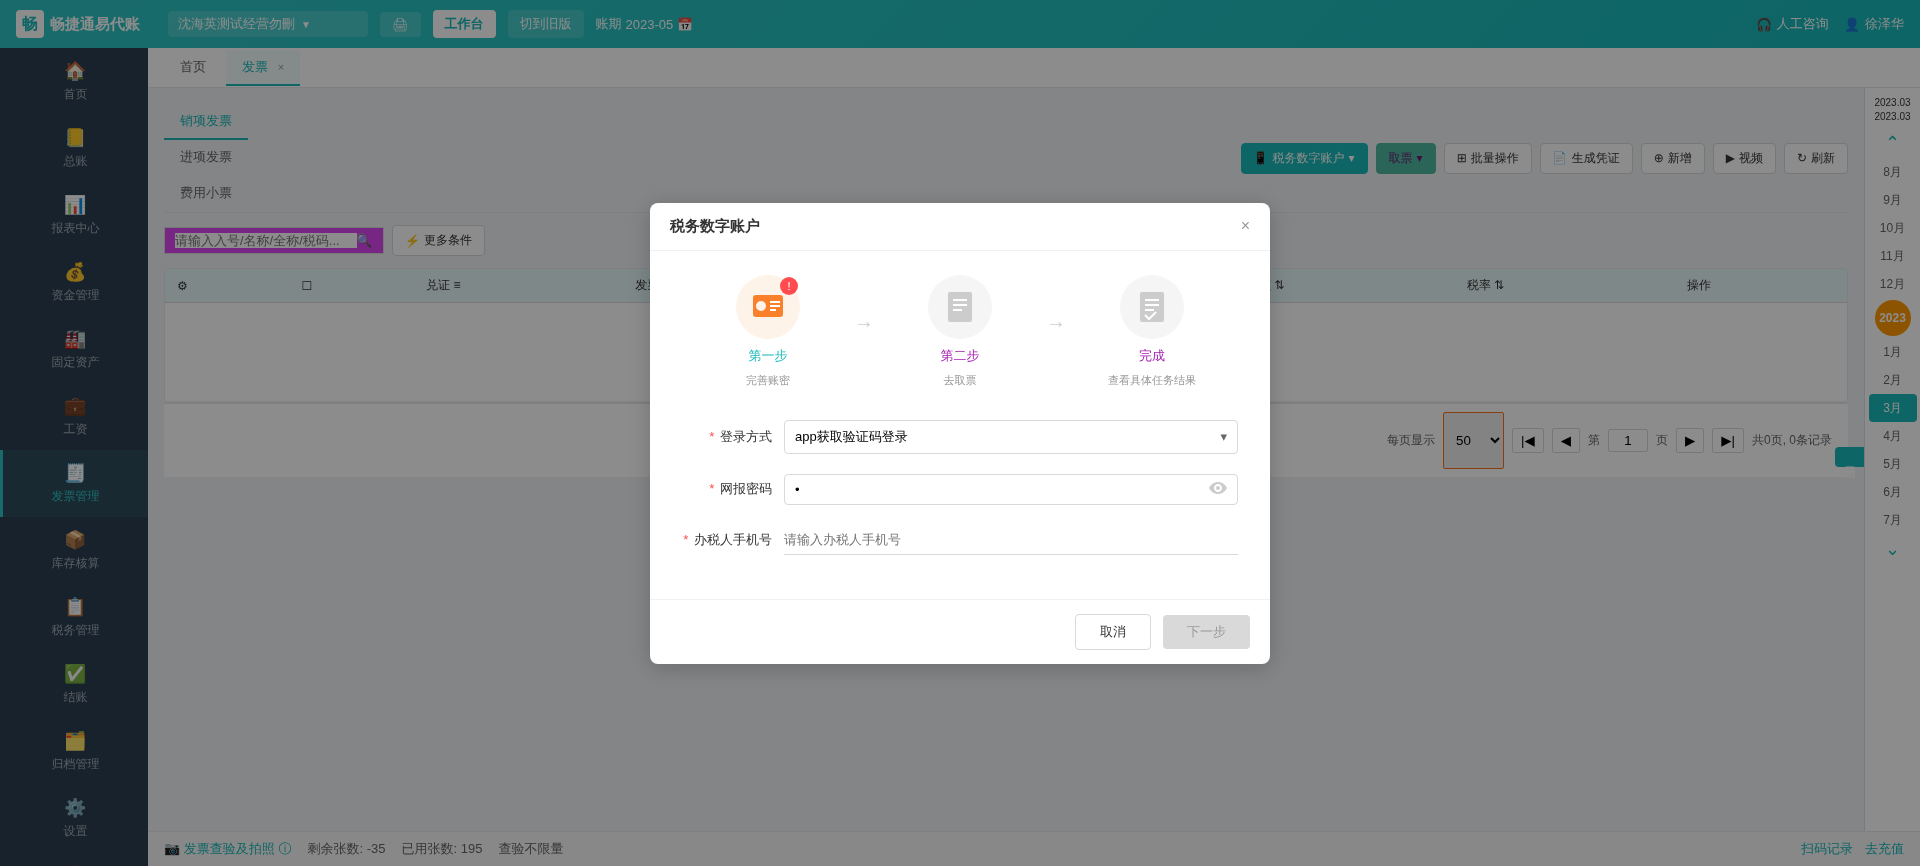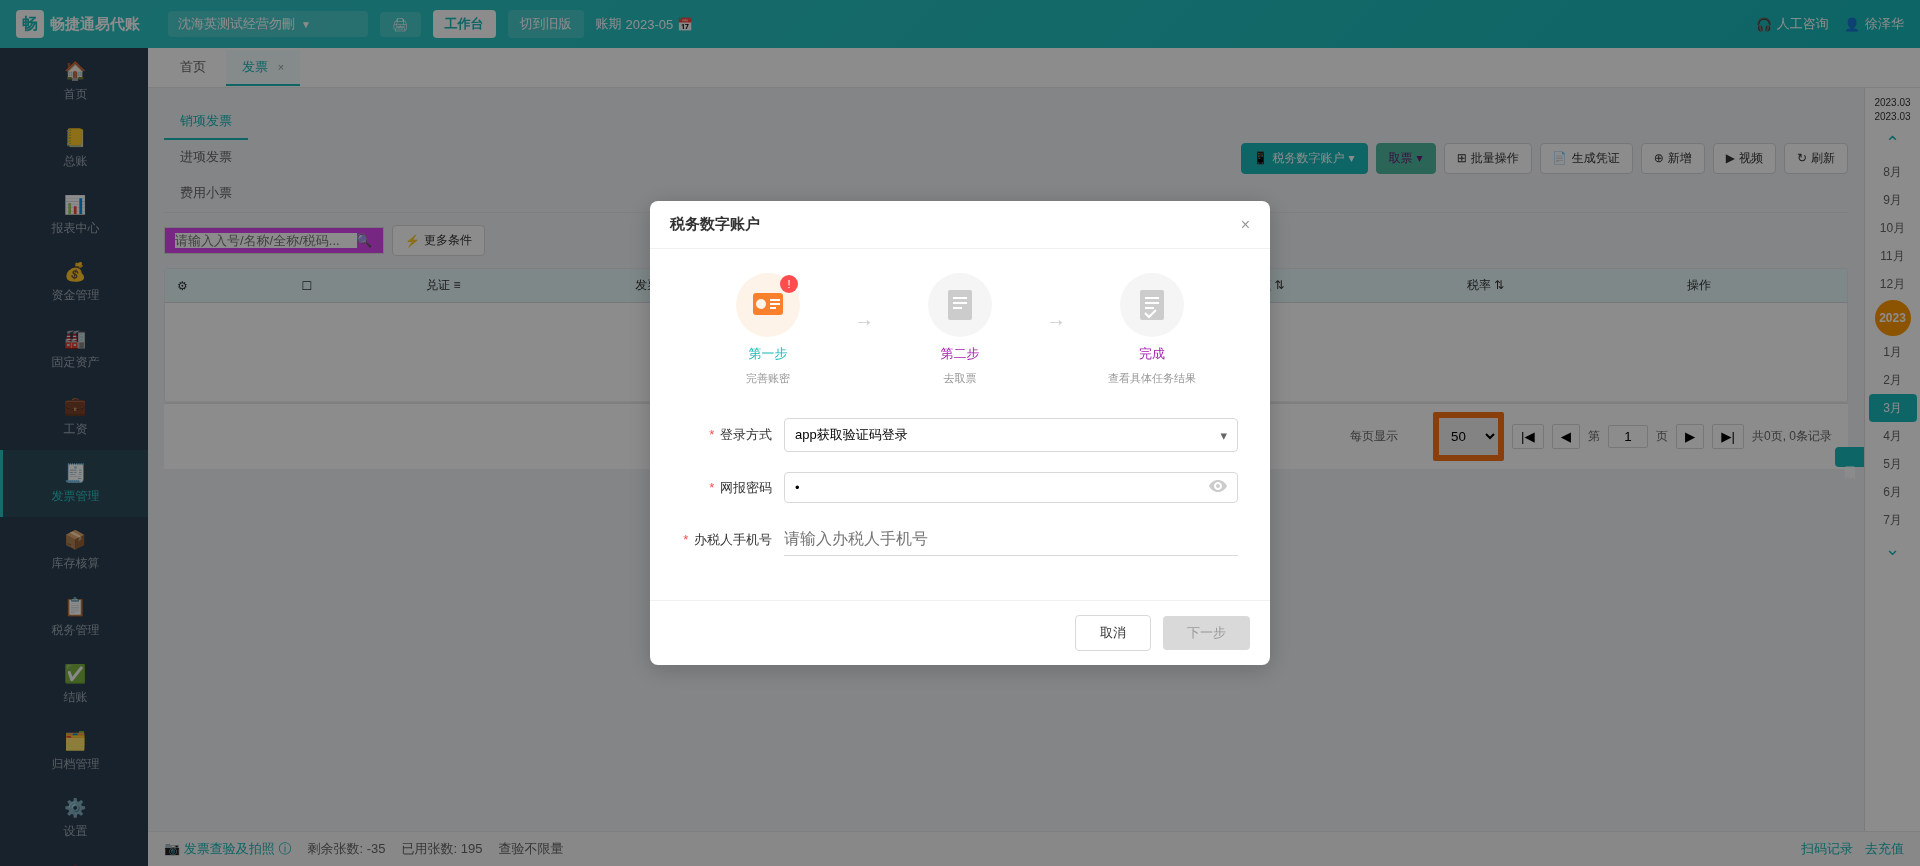--- a/index.html
+++ b/index.html
@@ -287,21 +287,21 @@
                 <td colspan="8" style="text-align:center; padding:40px; color:#ccc; font-size:14px;">
                   <div>暂无数据</div>
                 </td>
               </tr>
             </tbody>
           </table>
         </div>
 
         <div class="pagination">
           <span>每页显示</span>
-          <select style="border:6px solid #f97316; border-radius:2px; padding:10px 8px;margin-left:27px;">
+          <select style="border:1px solid #f97316; border-radius:2px; padding:19px 8px;">
             <option>50</option>
             <option>100</option>
           </select>
           <button class="page-btn">|◀</button>
           <button class="page-btn">◀</button>
           <span>第</span>
           <input class="page-input" type="text" value="1" style="">
           <span>页</span>
           <button class="page-btn">▶</button>
           <button class="page-btn">▶|</button>
@@ -443,21 +443,21 @@
           </span>
         </div>
       </div>
 
       <div class="form-row">
         <label class="form-label">
           <span class="required">*</span>
           <span>办税人手机号</span>
         </label>
         <div style="flex:1; border:none; border-bottom:1px solid #d9d9d9; padding:7px 0;">
-          <input type="text" style="border: none; outline: none; width: 100%; font-size: 16px; color: rgb(51, 51, 51);" placeholder="请输入办税人手机号">
+          <input type="text" style="border: none; outline: none; width: 100%; font-size: 13px; color: rgb(51, 51, 51);" placeholder="请输入办税人手机号">
         </div>
       </div>
     </div>
 
     <div class="dialog-footer">
       <button class="btn-cancel">取消</button>
       <button class="btn-next">下一步</button>
     </div>
   </div>
 </div>

